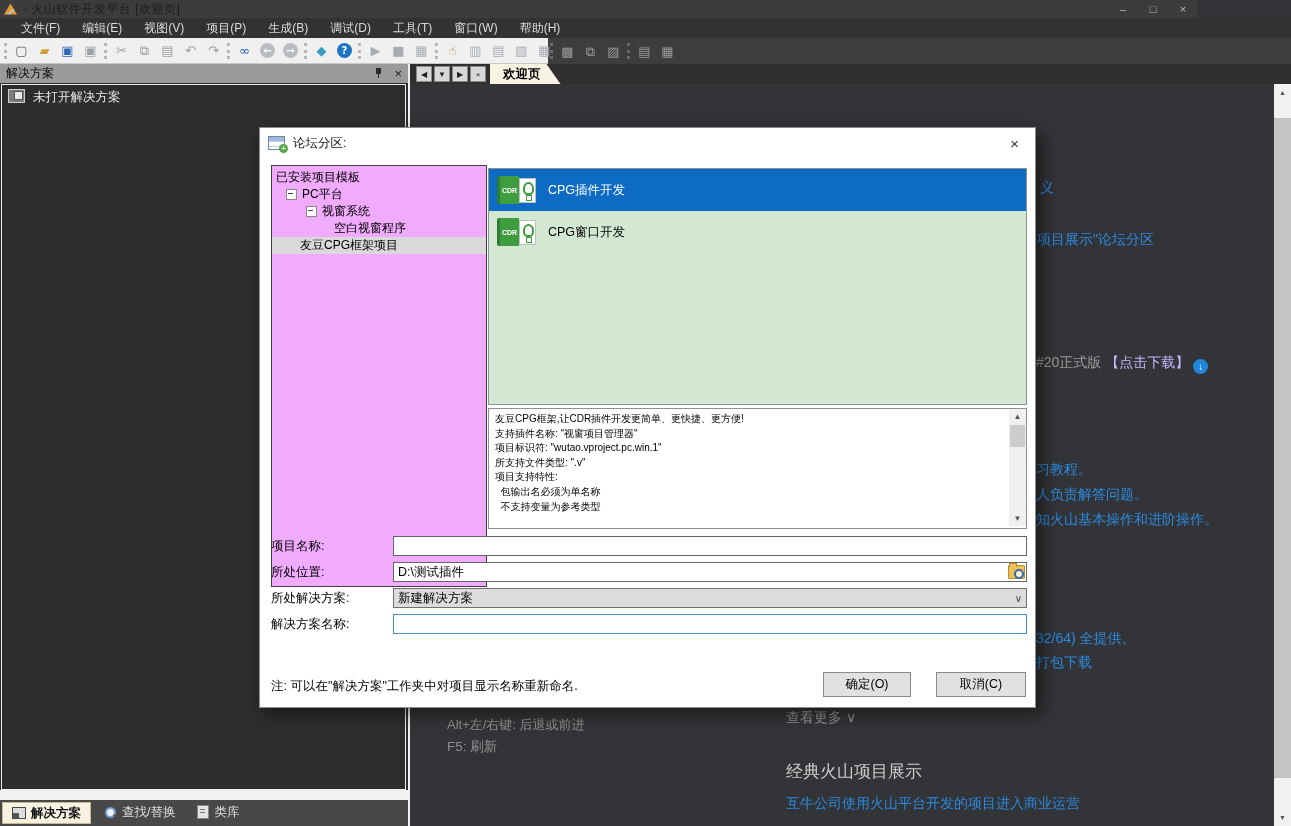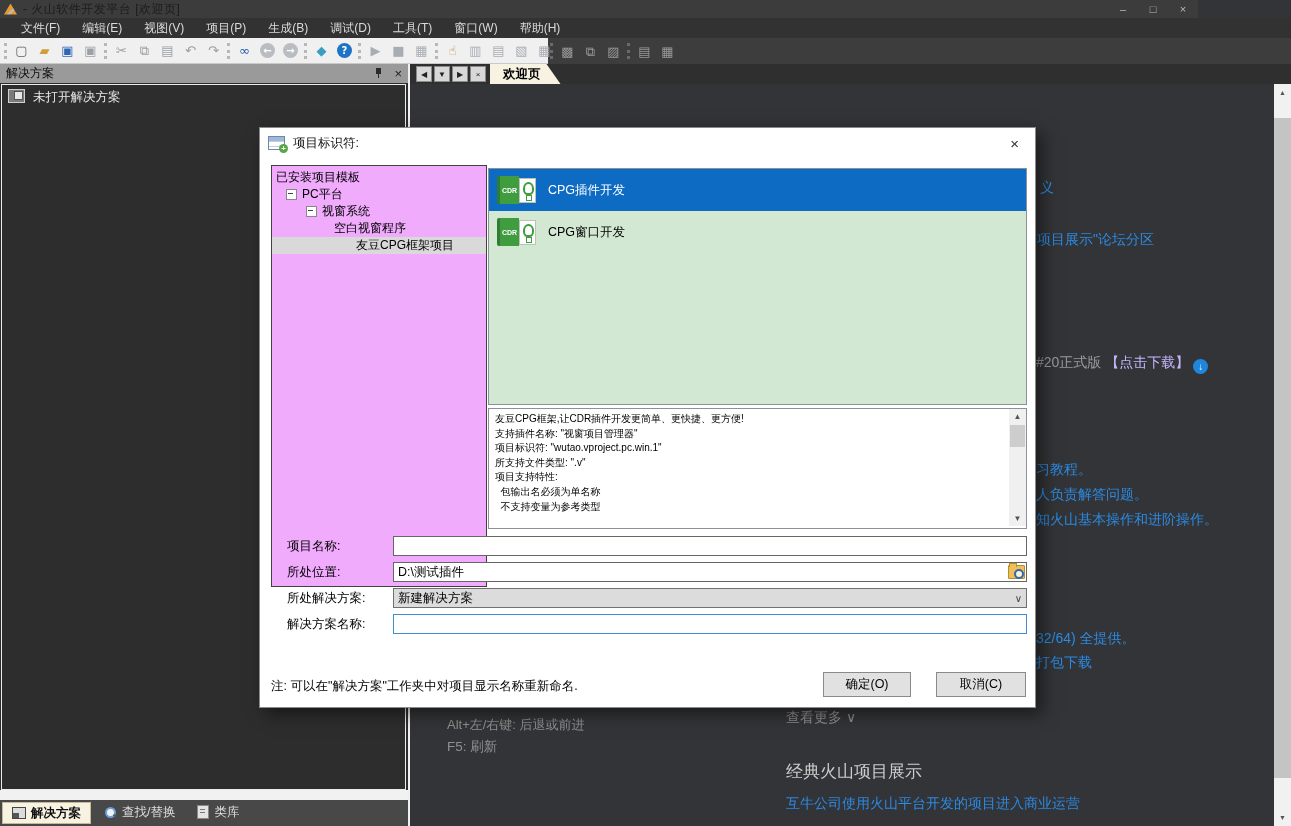--- a/index.html
+++ b/index.html
@@ -98,21 +98,21 @@
     color:#fff;font-size:7px;font-weight:bold;display:flex;align-items:center;justify-content:center;letter-spacing:0;}
   .cdr-card{position:relative;width:17px;height:25px;background:#fdfdfd;border:1px solid #b9c4b9;box-sizing:border-box;}
   .cdr-card::before{content:"";position:absolute;left:3px;top:3px;width:7px;height:9px;border:2px solid #3f9d3f;border-radius:50% 50% 40% 40%;}
   .cdr-card::after{content:"";position:absolute;left:6px;top:16px;width:4px;height:4px;border:1px solid #3f9d3f;}
   .dlg-desc{position:absolute;left:228px;top:280px;width:539px;height:121px;border:1px solid #8a9199;box-sizing:border-box;background:#fff;
     padding:3px 22px 3px 6px;overflow:hidden;}
   .desc-line{white-space:pre;font-size:10px;line-height:14.6px;}
   .desc-scroll{position:absolute;right:1px;top:1px;width:17px;height:117px;background:#f0f0f0;}
   .desc-scroll .arr{position:absolute;left:0;width:17px;height:15px;text-align:center;font-size:8px;color:#555;line-height:15px;}
   .desc-scroll .thumb{position:absolute;left:1px;top:16px;width:15px;height:22px;background:#cdcdcd;}
-  .frm-label{position:absolute;left:27px;font-size:12.5px;color:#000;line-height:20px;}
+  .frm-label{position:absolute;left:11px;font-size:12.5px;color:#000;line-height:20px;}
   .frm-field{position:absolute;left:133px;width:634px;height:20px;box-sizing:border-box;}
   input.txt{width:100%;height:100%;border:1px solid #666;box-sizing:border-box;padding:1px 4px;font-size:12.5px;
     font-family:inherit;background:#fff;outline:none;}
   input.txt.focus{border-color:#3d8fd6;}
   .browse-btn{position:absolute;right:2px;top:2px;width:17px;height:16px;display:flex;align-items:center;justify-content:center;}
   .folder-mag{position:relative;width:15px;height:12px;background:#eec05a;border:1px solid #b98d2f;border-radius:1px;}
   .folder-mag::before{content:"";position:absolute;left:0;top:-3px;width:6px;height:3px;background:#eec05a;border:1px solid #b98d2f;border-bottom:none;}
   .folder-mag::after{content:"";position:absolute;right:0px;bottom:-1px;width:6px;height:6px;border:2px solid #3668a8;border-radius:50%;background:rgba(255,255,255,.8);}
   .dd{display:flex;align-items:center;width:100%;height:100%;background:#dcdcdc;border:1px solid #707070;box-sizing:border-box;padding:0 4px;font-size:12.5px;}
   .dd .chev{margin-left:auto;color:#444;font-size:10px;}
@@ -262,40 +262,40 @@
 
 <div class="abs vscroll">
   <span class="arr" style="top:0">▲</span>
   <span class="thumb"></span>
   <span class="arr" style="bottom:0">▼</span>
 </div>
 
 <div class="abs dialog">
   <div class="dlg-title">
     <span class="newproj-icon"></span>
-    <span class="dlg-title-text">项目标识符:</span>
+    <span class="dlg-title-text">论坛分区:</span>
     <span class="dlg-close">×</span>
   </div>
 
   <div class="dlg-tree">
       <div class="dtree-row" style="padding-left: 4px;">
         <span>已安装项目模板</span>
       </div>
       <div class="dtree-row" style="padding-left: 14px;">
         <span class="exp-box"></span>
         <span>PC平台</span>
       </div>
       <div class="dtree-row" style="padding-left: 34px;">
         <span class="exp-box"></span>
         <span>视窗系统</span>
       </div>
       <div class="dtree-row" style="padding-left: 62px;">
         <span>空白视窗程序</span>
       </div>
-      <div class="dtree-row sel" style="padding-left: 84px; align-items: flex-end;">
+      <div class="dtree-row sel" style="padding-left: 28px; align-items: flex-end;">
         <span>友豆CPG框架项目</span>
       </div>
     </div>
 
   <div class="dlg-list">
       <div class="tpl-row sel">
         <span class="cdr-icon">
           <span class="cdr-book">CDR</span>
           <span class="cdr-card"></span>
         </span>

